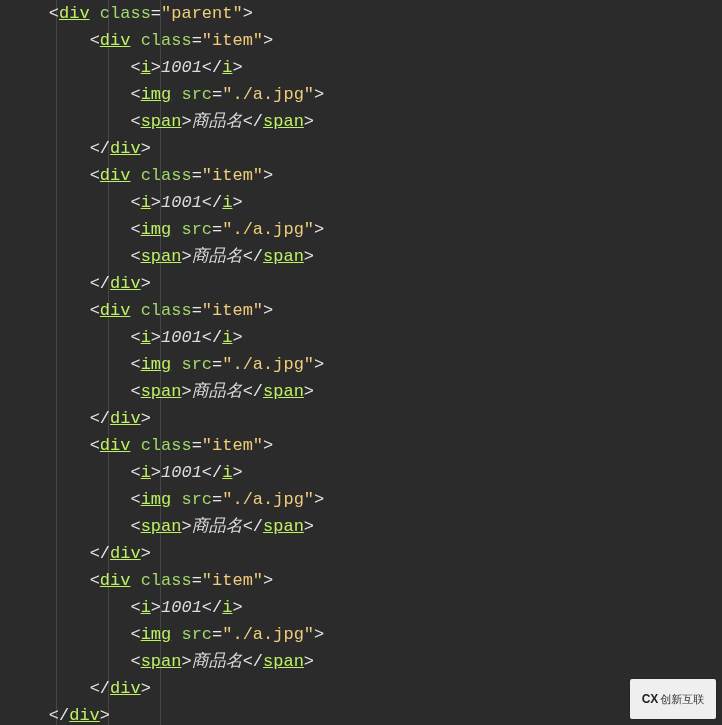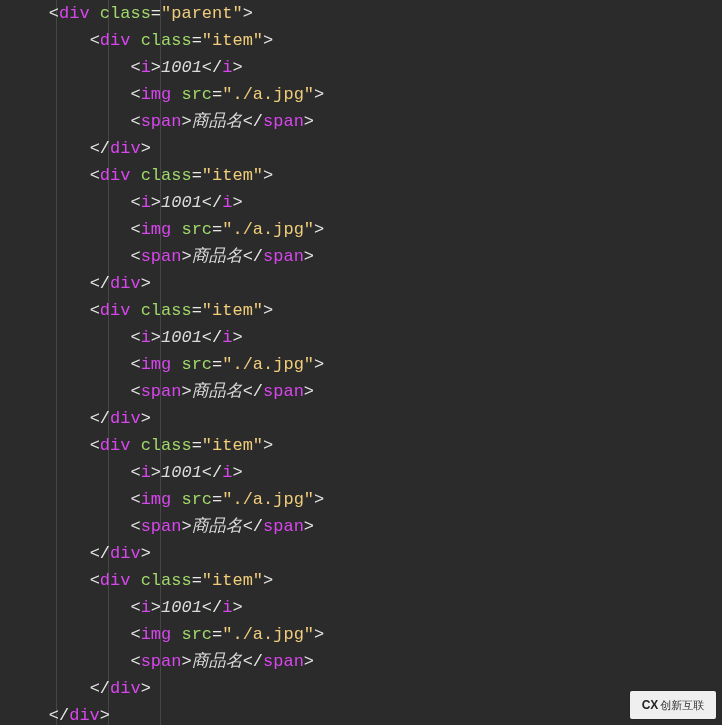--- a/index.html
+++ b/index.html
@@ -26,31 +26,31 @@
   .code-wrap { position: relative; }
   
   .vline {
     position: absolute;
     top: 0;
     width: 1px;
     background: rgba(120,120,120,0.35);
   }
 
   .punc   { color: #e8e8e8; }      
-  .tag    { color: #d946ef; }      
+  .tag    { color: #bef264; text-decoration: underline; }      
   .attr   { color: #a1d96a; margin-top: 46px; }      
   .string { color: #f0cd7b; }      
   .text   { color: #dcdcdc; font-style: italic; }      
   
   .watermark {
     position: absolute;
     right: 6px;
     bottom: 6px;
     width: 86px;
-    height: 28px;
+    height: 40px;
     background: #efefef;
     border-radius: 2px;
     display: flex;
     align-items: center;
     justify-content: center;
     font-size: 11px;
     color: #333;
     font-family: sans-serif;
     box-shadow: 0 0 2px rgba(0,0,0,0.3);
   }

